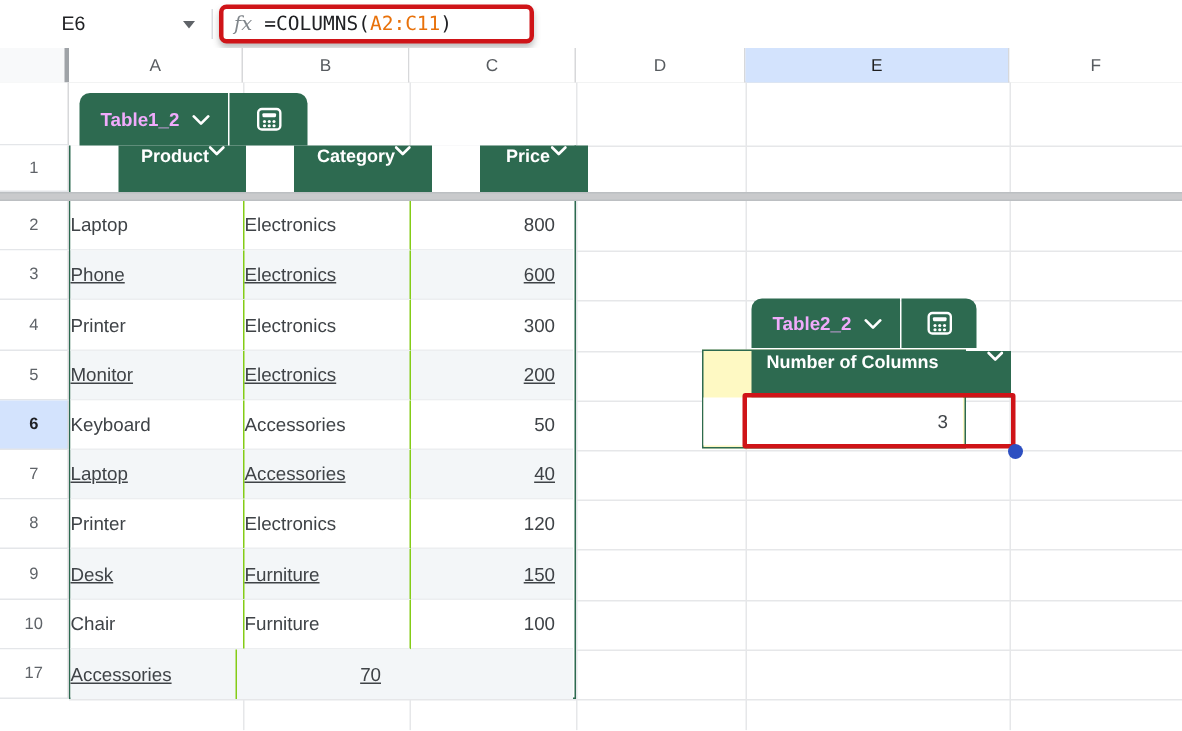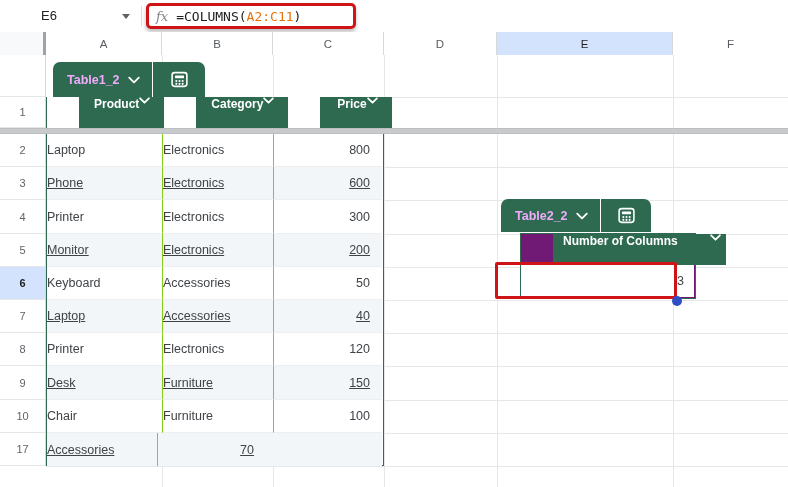--- a/index.html
+++ b/index.html
@@ -53,21 +53,21 @@
   .green-hdr { background: var(--table-green); color:#fff; font-weight:bold; font-size:12px;
     display:flex; cursor:pointer;margin-left:32px; }
   .tbl1-hdr-row { left:0; top:0; width:335px; height:31px; display:flex; }
   .t1h { height:31px; padding-left:15px; padding-right:14px; justify-content:space-between; }
   .t1row { left:0; width:335px; height:33px; display:flex; background:#fff; }
   .t1row.alt { background: var(--band-tint); text-decoration: underline; }
   .t1c { height:33px; display:flex; align-items:center; font-size:12.5px; color:#3f4347;
     border-right:1px solid #84cc16; border-bottom:1px solid #eceef0; padding-left:0; cursor:cell; }
   .t1c.num { justify-content:flex-end; padding-left:0; padding-right:12px; border-right:none; }
 
-  .tbl2 { left:520px; top:233px; width:176px; height:66px; background:#701a75;
+  .tbl2 { left:468px; top:233px; width:176px; height:66px; background:#fef9c3;
     border:1.5px solid var(--table-green); z-index:20; }
   .t2h { left:0; top:0; width:173px; height:31px; padding-left:10px; padding-right:5px; justify-content:space-between; }
   .t2val { left:0; top:31px; width:173px; height:32px; display:flex; align-items:center;
     justify-content:flex-end; padding-right:10px; font-size:12.5px; color:#3f4347; background:#fff; cursor:cell; }
 
   
   .chip { display:flex; z-index:40; cursor:pointer; }
   .chip-seg { background: var(--table-green); color:#f0abfc; display:flex; align-items:center; }
   .chip-txt { border-radius:7px 0 0 0; padding-left:14px; font-weight:bold; font-size:12.5px;
     justify-content:space-between; padding-right:12px; }

